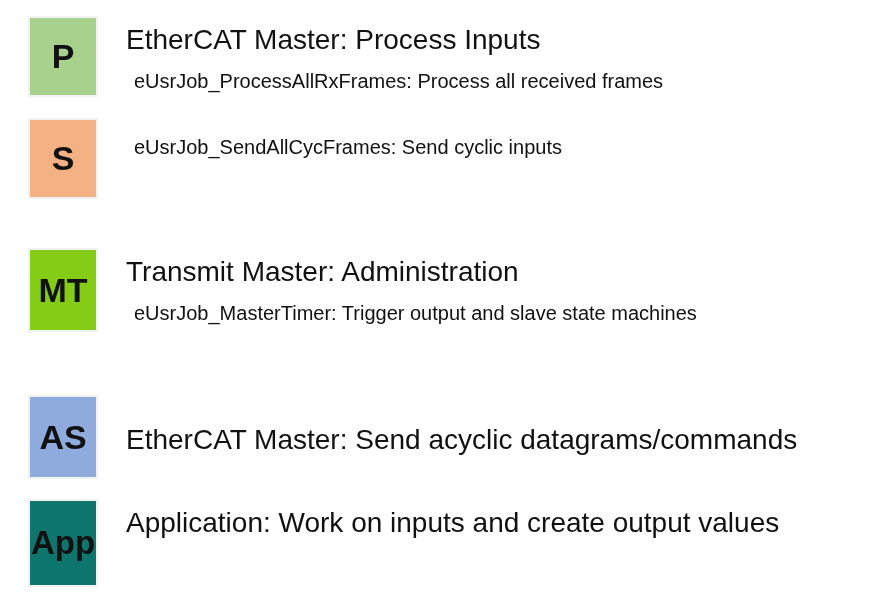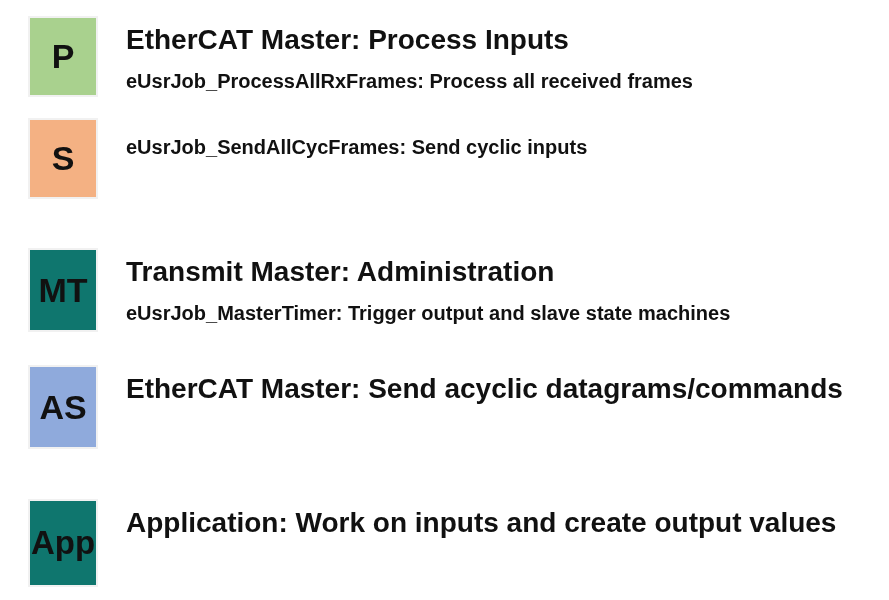--- a/index.html
+++ b/index.html
@@ -17,21 +17,21 @@
   }
   .row {
     position: absolute;
     left: 28px;
     display: flex;
     align-items: flex-start;
   }
   .row-0 { top: 16px; }
   .row-1 { top: 118px; }
   .row-2 { top: 248px; }
-  .row-3 { top: 365px; }
+  .row-3 { top: 395px; align-items: center; }
   .row-4 { top: 499px; }
 
   .badge {
     width: 66px;
     height: 77px;
     border: 2px solid #f1f1f1;
     box-sizing: content-box;
     display: flex;
     align-items: center;
     justify-content: center;
@@ -40,34 +40,34 @@
     color: #111111;
     letter-spacing: 0px;
     flex: 0 0 auto;
   }
   .row-2 .badge, .row-3 .badge { height: 80px; }
   .row-4 .badge { height: 84px; font-size: 33px; }
 
   .texts {
     padding-left: 28px;
     padding-top: 6px;
-    font-weight: bold;
   }
   .title {
     font-size: 28px;
     line-height: 36px;
     color: #111111;
     white-space: nowrap;
   }
   .subtitle {
     margin-top: 10px;
     font-size: 20px;
     line-height: 26px;
     color: #111111;
     white-space: nowrap;
+    margin-left: 8px;
   }
   .subtitle:empty { display: none; }
 </style>
 </head>
 <body>
 
 <div class="canvas">
 
   <div class="row row-0">
     <div class="badge" style="background-color: rgb(169, 209, 142);">P</div>
@@ -78,21 +78,21 @@
   </div>
 
   <div class="row row-1">
     <div class="badge" style="background-color: rgb(244, 177, 131);">S</div>
     <div class="texts">
       <div class="subtitle">eUsrJob_SendAllCycFrames: Send cyclic inputs</div>
     </div>
   </div>
 
   <div class="row row-2">
-    <div class="badge" style="background-color: #0f766e;">MT</div>
+    <div class="badge" style="background-color: #84cc16;">MT</div>
     <div class="texts">
       <div class="title">Transmit Master: Administration</div>
       <div class="subtitle">eUsrJob_MasterTimer: Trigger output and slave state machines</div>
     </div>
   </div>
 
   <div class="row row-3">
     <div class="badge" style="background-color: rgb(143, 170, 220);">AS</div>
     <div class="texts">
       <div class="title">EtherCAT Master: Send acyclic datagrams/commands</div>

